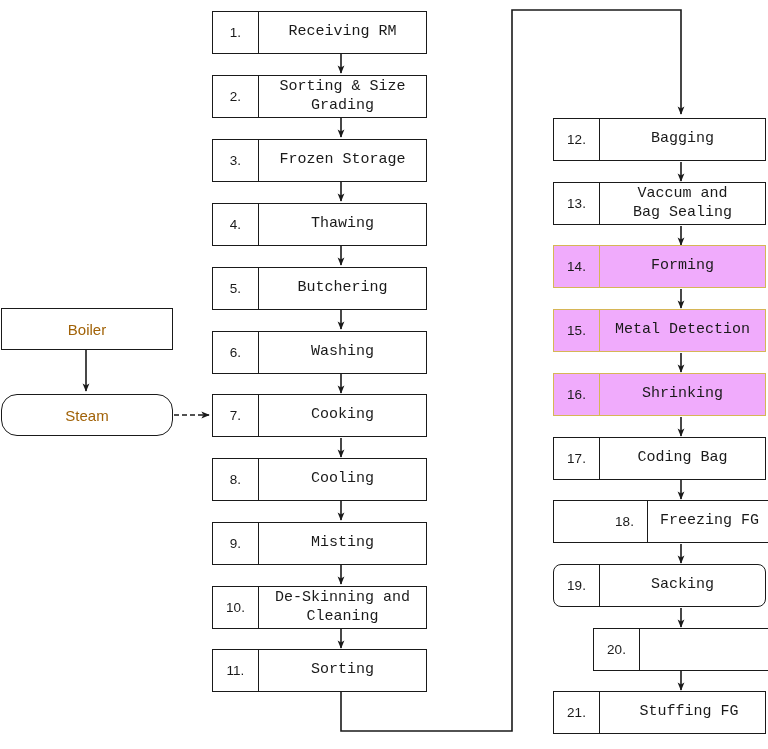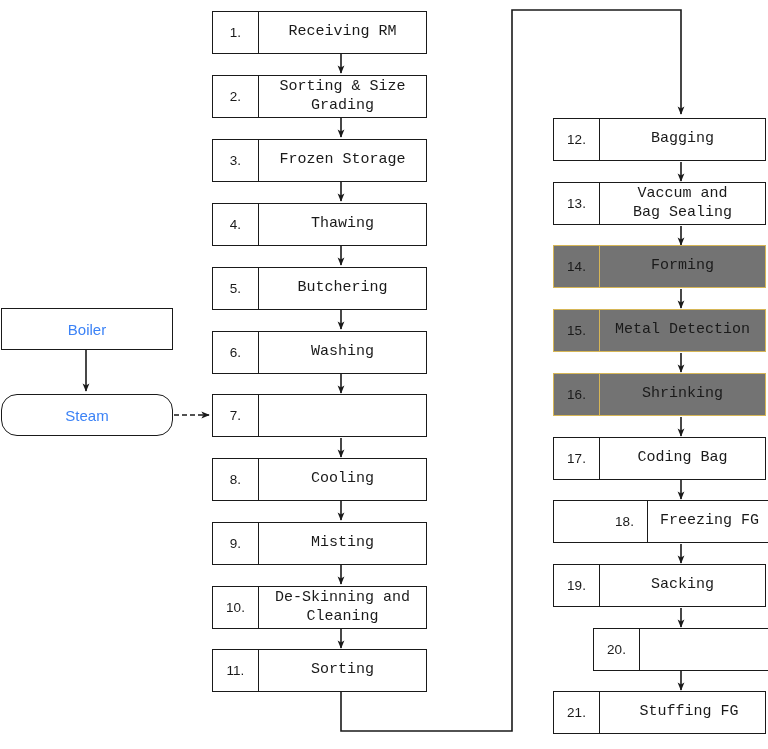--- a/index.html
+++ b/index.html
@@ -47,38 +47,38 @@
     justify-content: center;
     text-align: center;
     font-size: 15px;
     color: #1a1a1a;
     line-height: 1.22;
     padding: 0 4px;
     white-space: pre-line;
     font-family: Liberation Mono, monospace;
   }
   .node.hl {
-    background: #737373;
+    background: #f0abfc;
     border-color: #d6b656;
   }
   .node.hl .num {
     border-right-color: #d6b656;
   }
 
   
   .plain {
     position: absolute;
     box-sizing: border-box;
     border: 1px solid #1a1a1a;
     background: #ffffff;
     display: flex;
     align-items: center;
     justify-content: center;
     font-size: 15px;
-    color: #3b82f6;
+    color: #a16207;
     text-align: center;
   }
 
   
   .conn {
     position: absolute;
     left: 0;
     top: 0;
     width: 768px;
     height: 749px;
@@ -149,20 +149,21 @@
   <div class="node" style="left:212px; top:267px; width:215px; height:43px;">
     <div class="num">5.</div>
     <div class="lbl">Butchering</div>
   </div>
   <div class="node" style="left:212px; top:331px; width:215px; height:43px;">
     <div class="num">6.</div>
     <div class="lbl">Washing</div>
   </div>
   <div class="node" style="left:212px; top:394px; width:215px; height:43px;">
     <div class="num">7.</div>
+    <div class="lbl">Cooking</div>
   </div>
   <div class="node" style="left:212px; top:458px; width:215px; height:43px;">
     <div class="num">8.</div>
     <div class="lbl">Cooling</div>
   </div>
   <div class="node" style="left:212px; top:522px; width:215px; height:43px;">
     <div class="num">9.</div>
     <div class="lbl">Misting</div>
   </div>
   <div class="node" style="left:212px; top:586px; width:215px; height:43px;">
@@ -197,21 +198,21 @@
     <div class="lbl">Shrinking</div>
   </div>
   <div class="node" style="left:553px; top:437px; width:213px; height:43px;">
     <div class="num">17.</div>
     <div class="lbl">Coding Bag</div>
   </div>
   <div class="node" style="left:553px; top:500px; width:219px; height:43px;padding-left:48px;">
     <div class="num">18.</div>
     <div class="lbl">Freezing FG</div>
   </div>
-  <div class="node" style="left:553px; top:564px; width:213px; height:43px;">
+  <div class="node" style="left:553px; top:564px; width:213px; height:43px;border-radius:8px;">
     <div class="num">19.</div>
     <div class="lbl">Sacking</div>
   </div>
   <div class="node" style="left:553px; top:628px; width:213px; height:43px;margin-left:40px;">
     <div class="num">20.</div>
   </div>
   <div class="node" style="left:553px; top:691px; width:213px; height:43px;gap:13px;">
     <div class="num">21.</div>
     <div class="lbl">Stuffing FG</div>
   </div>

